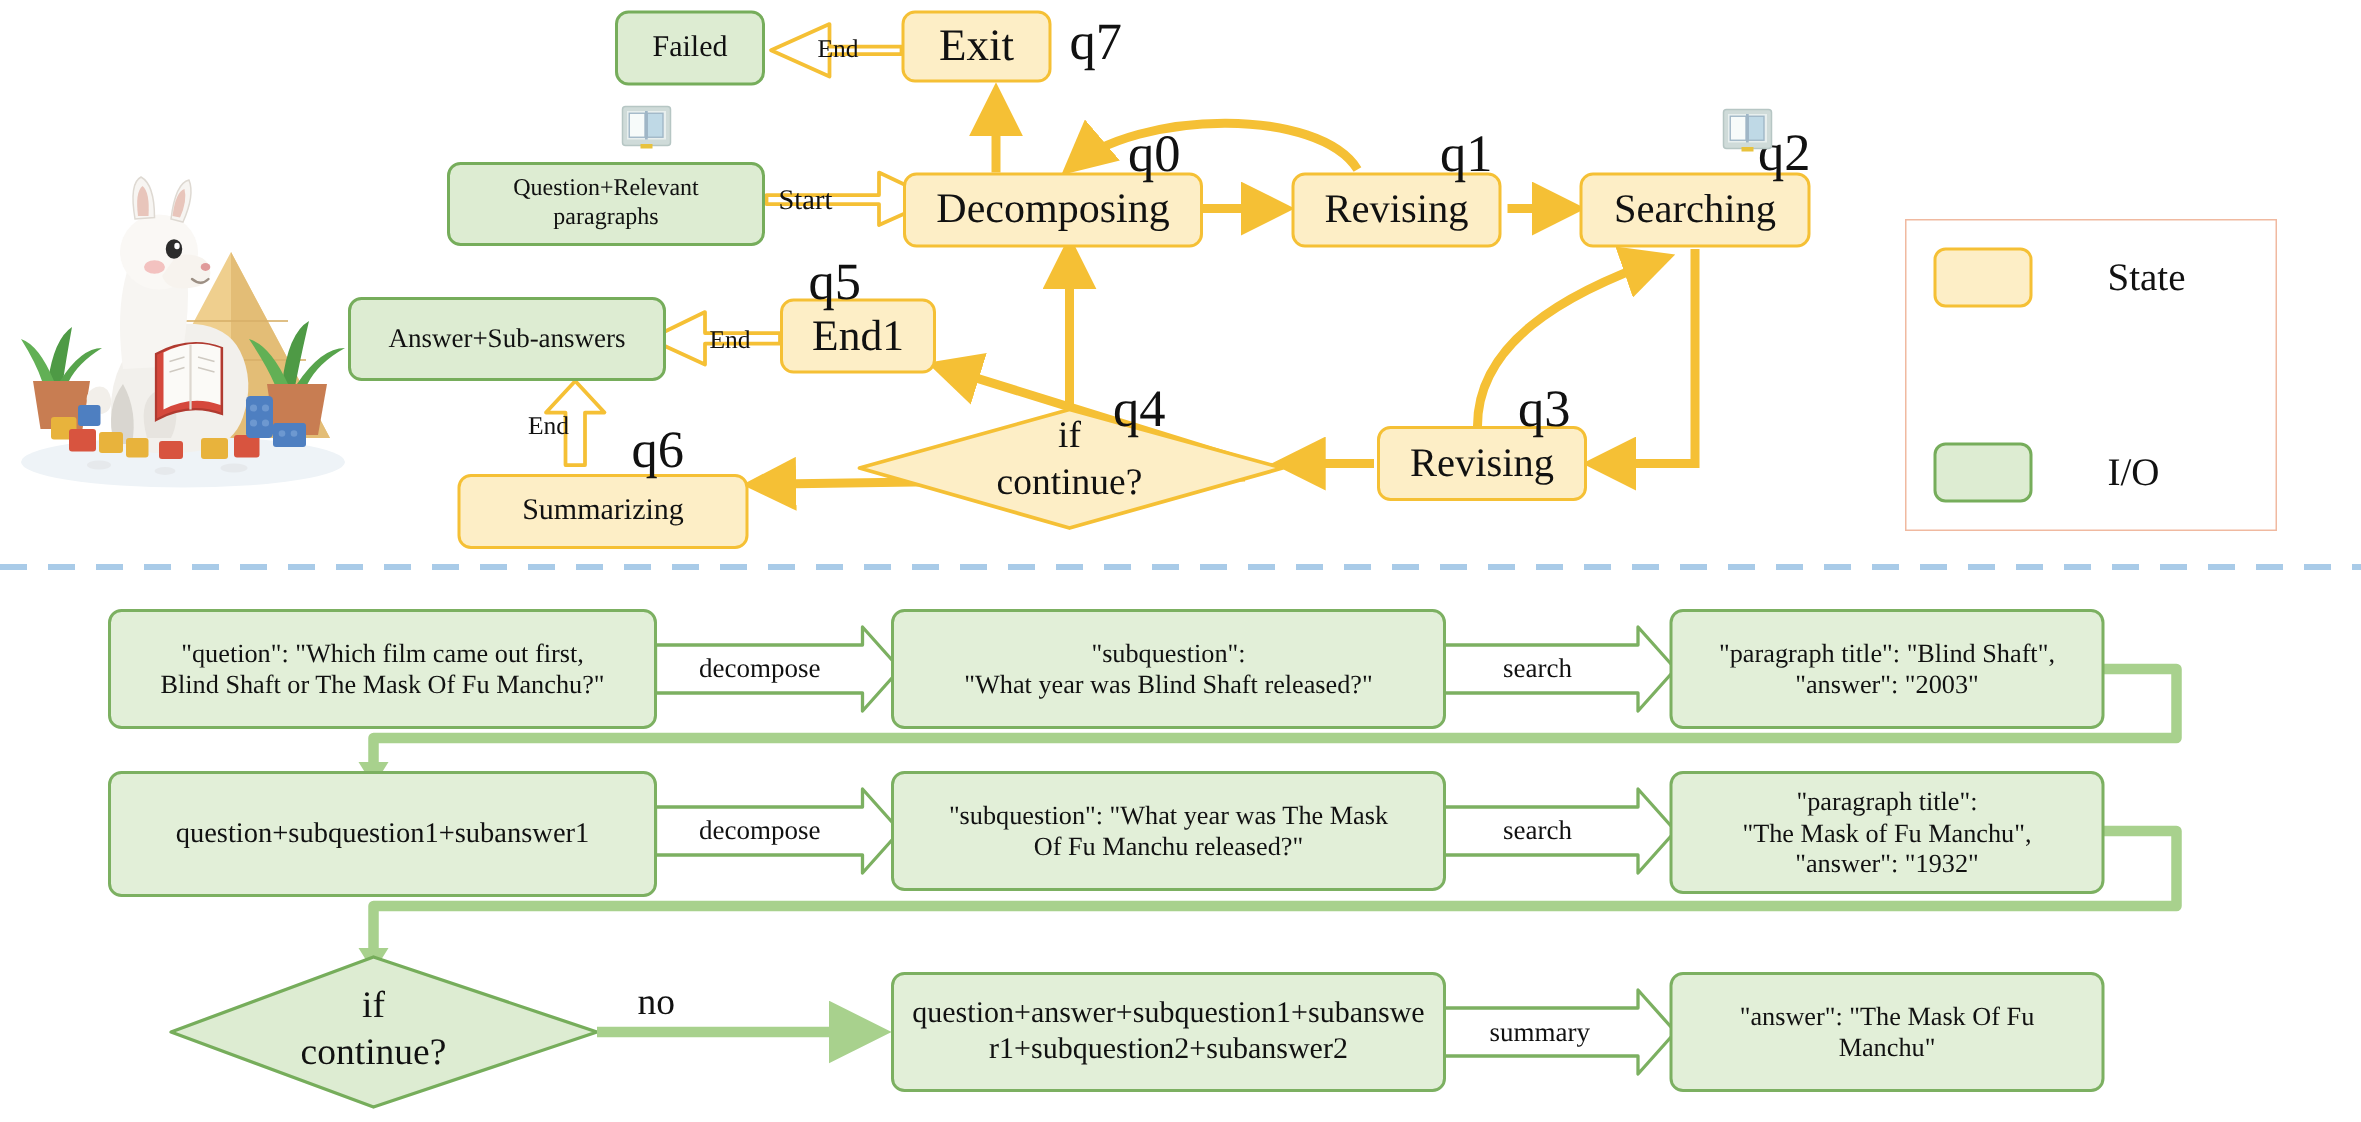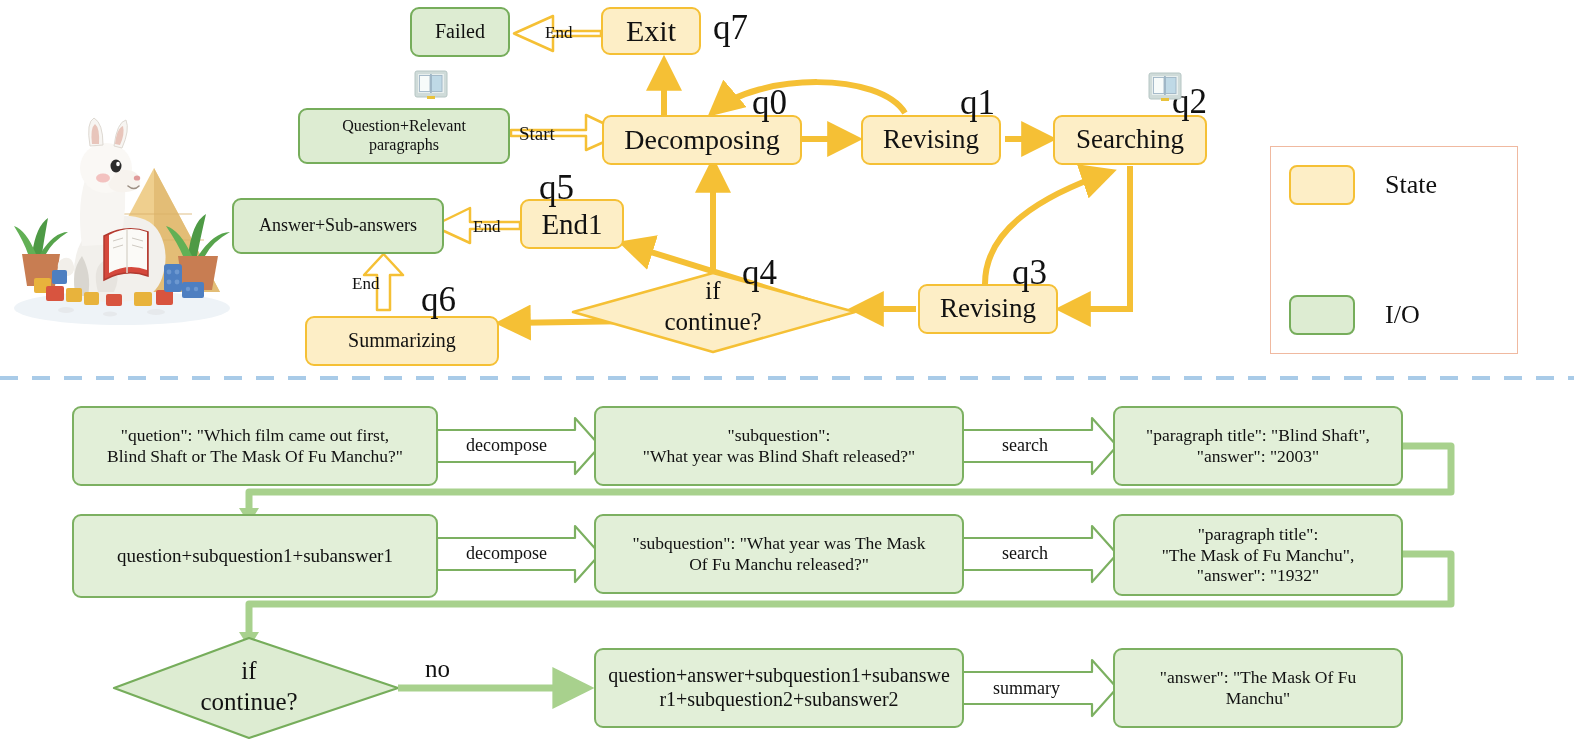--- a/index.html
+++ b/index.html
@@ -16,21 +16,21 @@
   .io-thin{background:#e2efd8;border:2px solid #7cb061;color:#111;}
 
   .lbl{position:absolute;color:#111;white-space:nowrap;}
   .qlbl{font-size:35px;}
   .edgelbl{position:absolute;font-size:17px;color:#111;white-space:nowrap;
            background:transparent;}
 
   
   .legend{position:absolute;left:1270px;top:146px;width:248px;height:208px;
           border:1.5px solid #f0b9a0;background:#fff;box-sizing:border-box;}
-  .legend-row{position:absolute;display:flex;align-items:center;}
+  .legend-row{position:absolute;display:flex;align-items:center;gap:20px;}
   .swatch-state{width:62px;height:36px;border-radius:8px;background:#fdeec6;border:2px solid #f5c035;}
   .swatch-io{width:62px;height:36px;border-radius:8px;background:#ddecd2;border:2px solid #76ad5b;}
   .legend-text{font-size:26px;margin-left:30px;color:#111;}
 
   
   .bookicon{position:absolute;width:34px;height:30px;}
 
   
   .llama{position:absolute;left:6px;top:96px;width:232px;height:250px;}
 </style>

